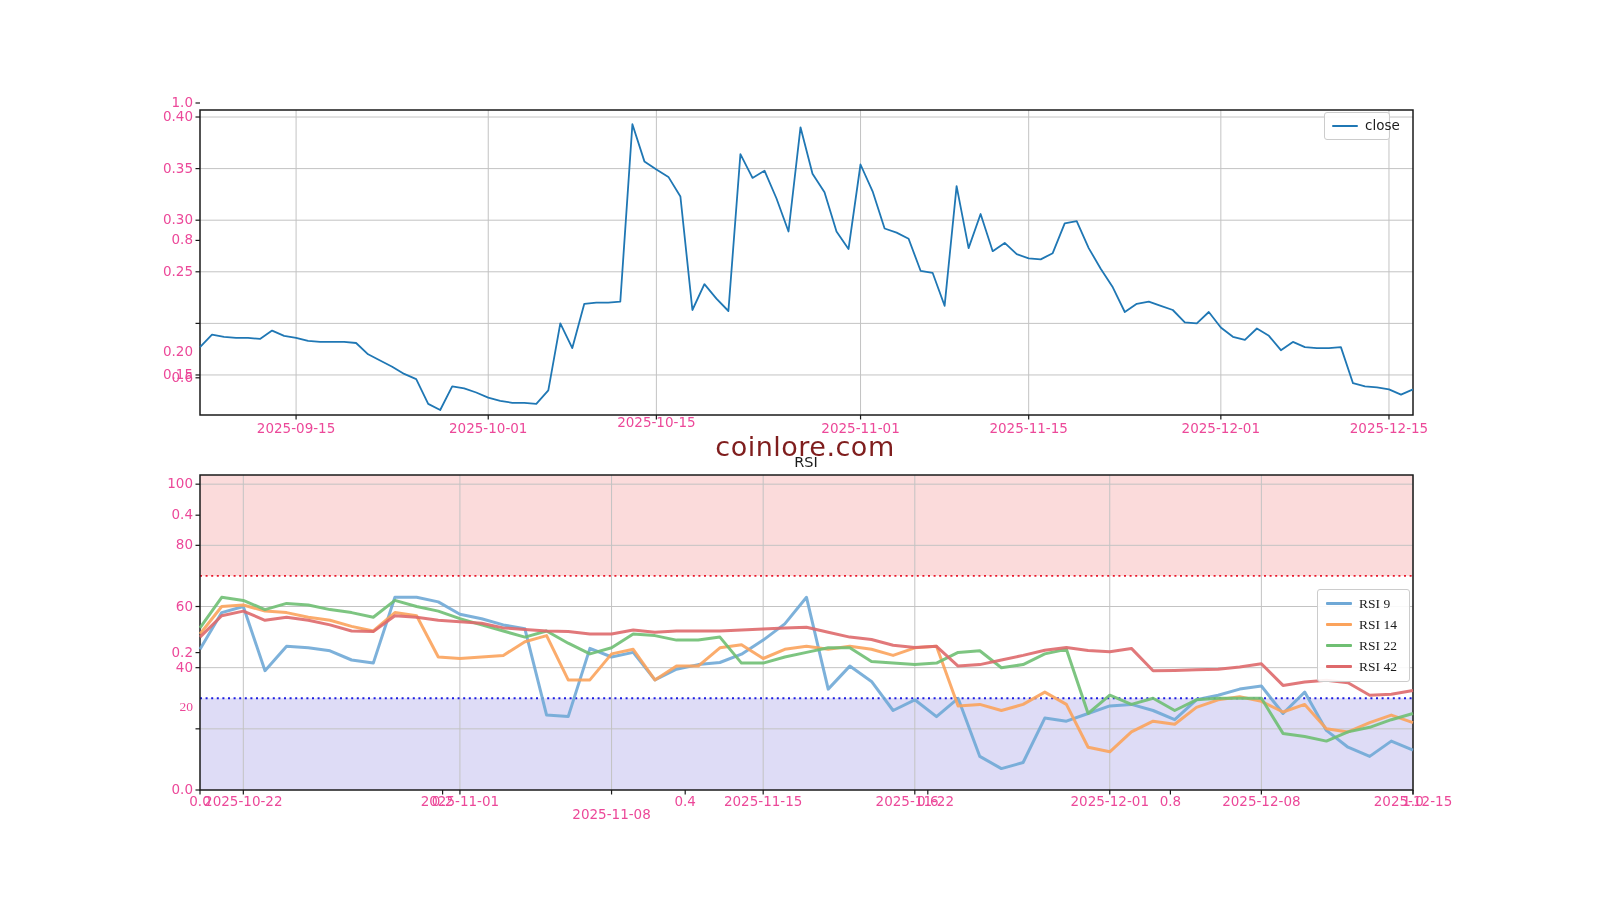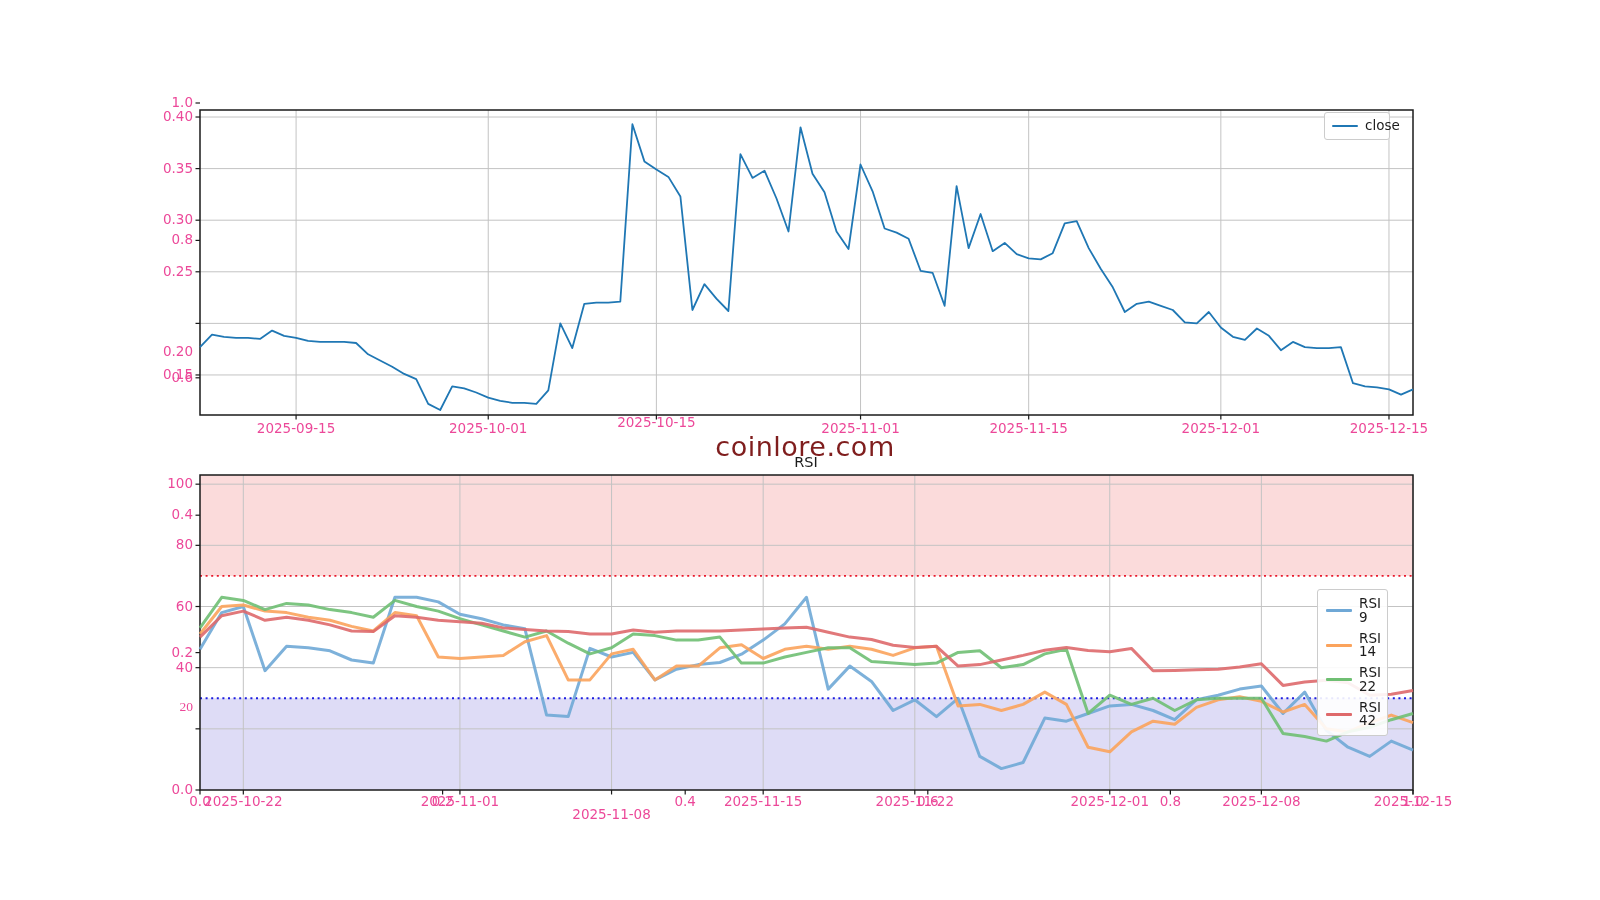--- a/index.html
+++ b/index.html
@@ -10,22 +10,22 @@
   .lbl-right{transform:translateY(-50%);}
   .lbl-center{transform:translate(-50%,-50%);}
   .watermark{position:absolute;left:640px;top:431px;width:330px;text-align:center;
              font-size:27px;color:#7f1d1d;letter-spacing:.5px;}
   .chart-title{position:absolute;left:726px;top:454px;width:160px;text-align:center;
                font-size:14.5px;color:#1c1c1c;}
   .legend{position:absolute;background:rgba(255,255,255,.9);border:1px solid #cccccc;
           border-radius:3px;box-sizing:border-box;}
   .legend-top{left:1324px;top:112px;width:66px;height:28px;display:flex;align-items:center;
               gap:7px;padding:0 7px;}
-  .legend-rsi{left:1317px;top:589px;width:71px;padding:7px 8px;display:flex;
-              flex-direction:column;gap:7.5px;}
+  .legend-rsi{left:1317px;top:589px;width:93px;padding:7px 8px;display:flex;
+              flex-direction:column;gap:7.5px;font-family:Liberation Serif, serif;}
   .legend-row{display:flex;align-items:center;gap:7px;}
   .legend-sample{display:inline-block;width:26px;height:3px;border-radius:1px;flex:0 0 auto;}
   .legend-label{font-size:13.5px;color:#1c1c1c;line-height:1;}
 </style>
 </head>
 <body>
 
 <div class="stage">
   <svg id="chart-svg" width="1600" height="900">
       <line x1="200" y1="374.96617050067664" x2="1413" y2="374.96617050067664" stroke="#c3c3c3" stroke-width="1"></line>

